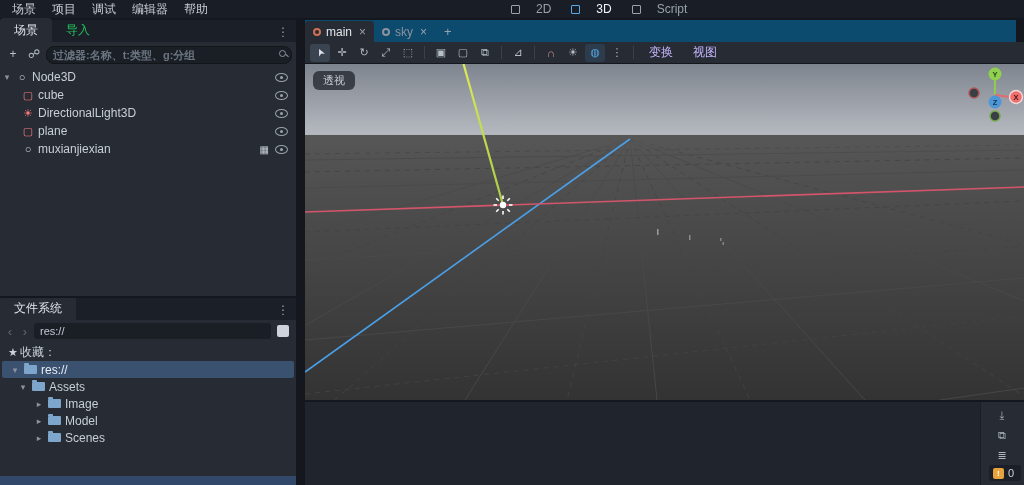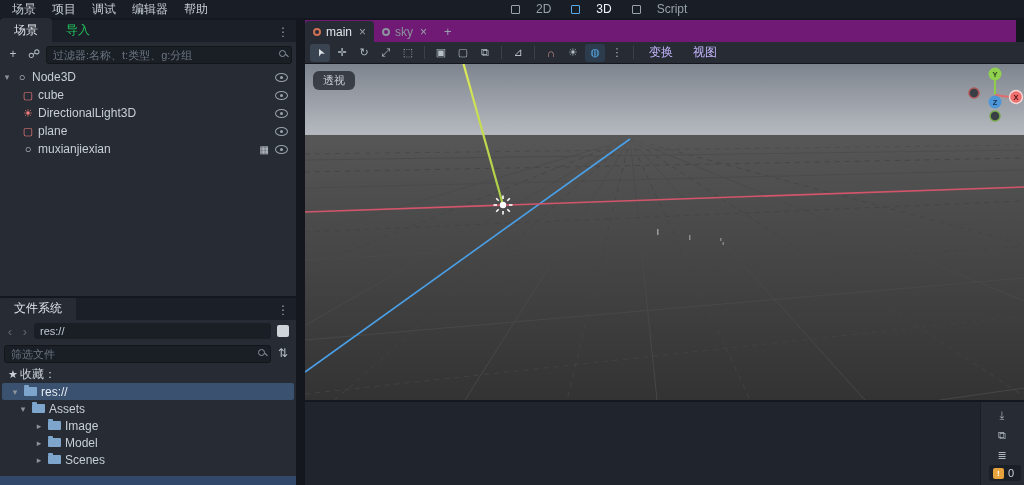--- a/index.html
+++ b/index.html
@@ -24,21 +24,21 @@
   .dock { position:absolute; background:#262b34; }
   .dock-tabs { height:22px; background:#1b2028; display:flex; align-items:flex-end; }
   .dtab { padding:4px 14px 3px; font-size:12px; color:#22c55e; }
   .dtab.active { background:#262b34; color:#dfe4e9; border-radius:4px 4px 0 0; }
   .dock-menu { margin-left:auto; color:#9aa3ad; font-size:12px; padding:0 7px 3px; }
 
   .icon-btn { width:18px; height:18px; display:flex; align-items:center;
     justify-content:center; color:#b9c1ca; font-size:12px; background:none; border:none; }
   .text-input-wrap { flex:1; position:relative; }
   .text-input { width:100%; height:18px; background:#1a1f26; border:1px solid #121519;
-    border-radius:3px; color:#aeb6bf; font-size:11px; padding:0 18px 0 6px; outline:none; }
+    border-radius:8px; color:#aeb6bf; font-size:11px; padding:0 18px 0 6px; outline:none;font-weight:bold; }
   .text-input::placeholder { color:#6b7480; }
   .mag { position:absolute; right:6px; top:5px; width:7px; height:7px;
     border:1.2px solid #8b939d; border-radius:50%; }
   .mag::after { content:""; position:absolute; width:4px; height:1.2px;
     background:#8b939d; transform:rotate(45deg); right:-4px; bottom:-1px; }
 
   
   .scene-dock { left:0; top:20px; width:296px; height:276px; }
   .scene-toolbar { height:24px; display:flex; align-items:center; gap:3px; padding:0 4px; }
   .scene-tree { padding-top:2px; }
@@ -73,21 +73,21 @@
   .star { color:#c8cfd7; font-size:11px; width:14px; text-align:center; }
   .folder { width:13px; height:9px; background:#7ea6cc; border-radius:1px;
     position:relative; margin:0 4px 0 2px; flex:none; }
   .folder::before { content:""; position:absolute; top:-2px; left:0; width:5px;
     height:2px; background:#7ea6cc; border-radius:1px 1px 0 0; }
   .fs-partial { position:absolute; left:0; bottom:0; width:296px; height:9px;
     background:#32486b; }
 
   
   .vp-tabs { position:absolute; left:305px; top:20px; width:711px; height:22px;
-    background:#701a75; display:flex; align-items:flex-end; }
+    background:#0c4a6e; display:flex; align-items:flex-end; }
   .vtab { display:flex; align-items:center; gap:5px; padding:4px 8px 3px; font-size:12px;
     color:#8b939d; }
   .vtab.active { background:#262b34; border-radius:4px 4px 0 0; color:#e2e6ea; }
   .scene-ico { width:8px; height:8px; border:2px solid #8b939d; border-radius:50%; }
   .scene-ico.main { border-color:#cf7055; }
   .vclose { color:#9aa3ad; font-size:12px; margin-left:2px; }
   .add-tab { color:#9aa3ad; font-size:13px; padding:3px 9px; }
 
   .vp-toolbar { position:absolute; left:305px; top:42px; width:719px; height:22px;
     background:#262b34; display:flex; align-items:center; gap:2px; padding-left:5px;
@@ -204,29 +204,20 @@
   <div class="dock fs-dock">
     <div class="dock-tabs">
       <div class="dtab active">文件系统</div>
       <div class="dock-menu">⋮</div>
     </div>
     <div class="fs-row">
       <span class="nav-arrow">‹</span>
       <span class="nav-arrow">›</span>
       <div class="path-bar">res://</div>
       <button class="square-btn"></button>
-    </div>
-    <div class="fs-row">
-      <div class="text-input-wrap">
-        <input class="text-input" placeholder="筛选文件" style="">
-        <span class="mag"></span>
-      </div>
-      <button class="icon-btn">
-          <span class="g">⇅</span>
-        </button>
     </div>
     <div class="fs-list">
       <div class="list-row">
         <span class="star">★</span>
         <span>收藏：</span>
       </div>
       <div class="list-row sel">
         <span class="chev">▾</span>
         <span class="folder"></span>
         <span>res://</span>

